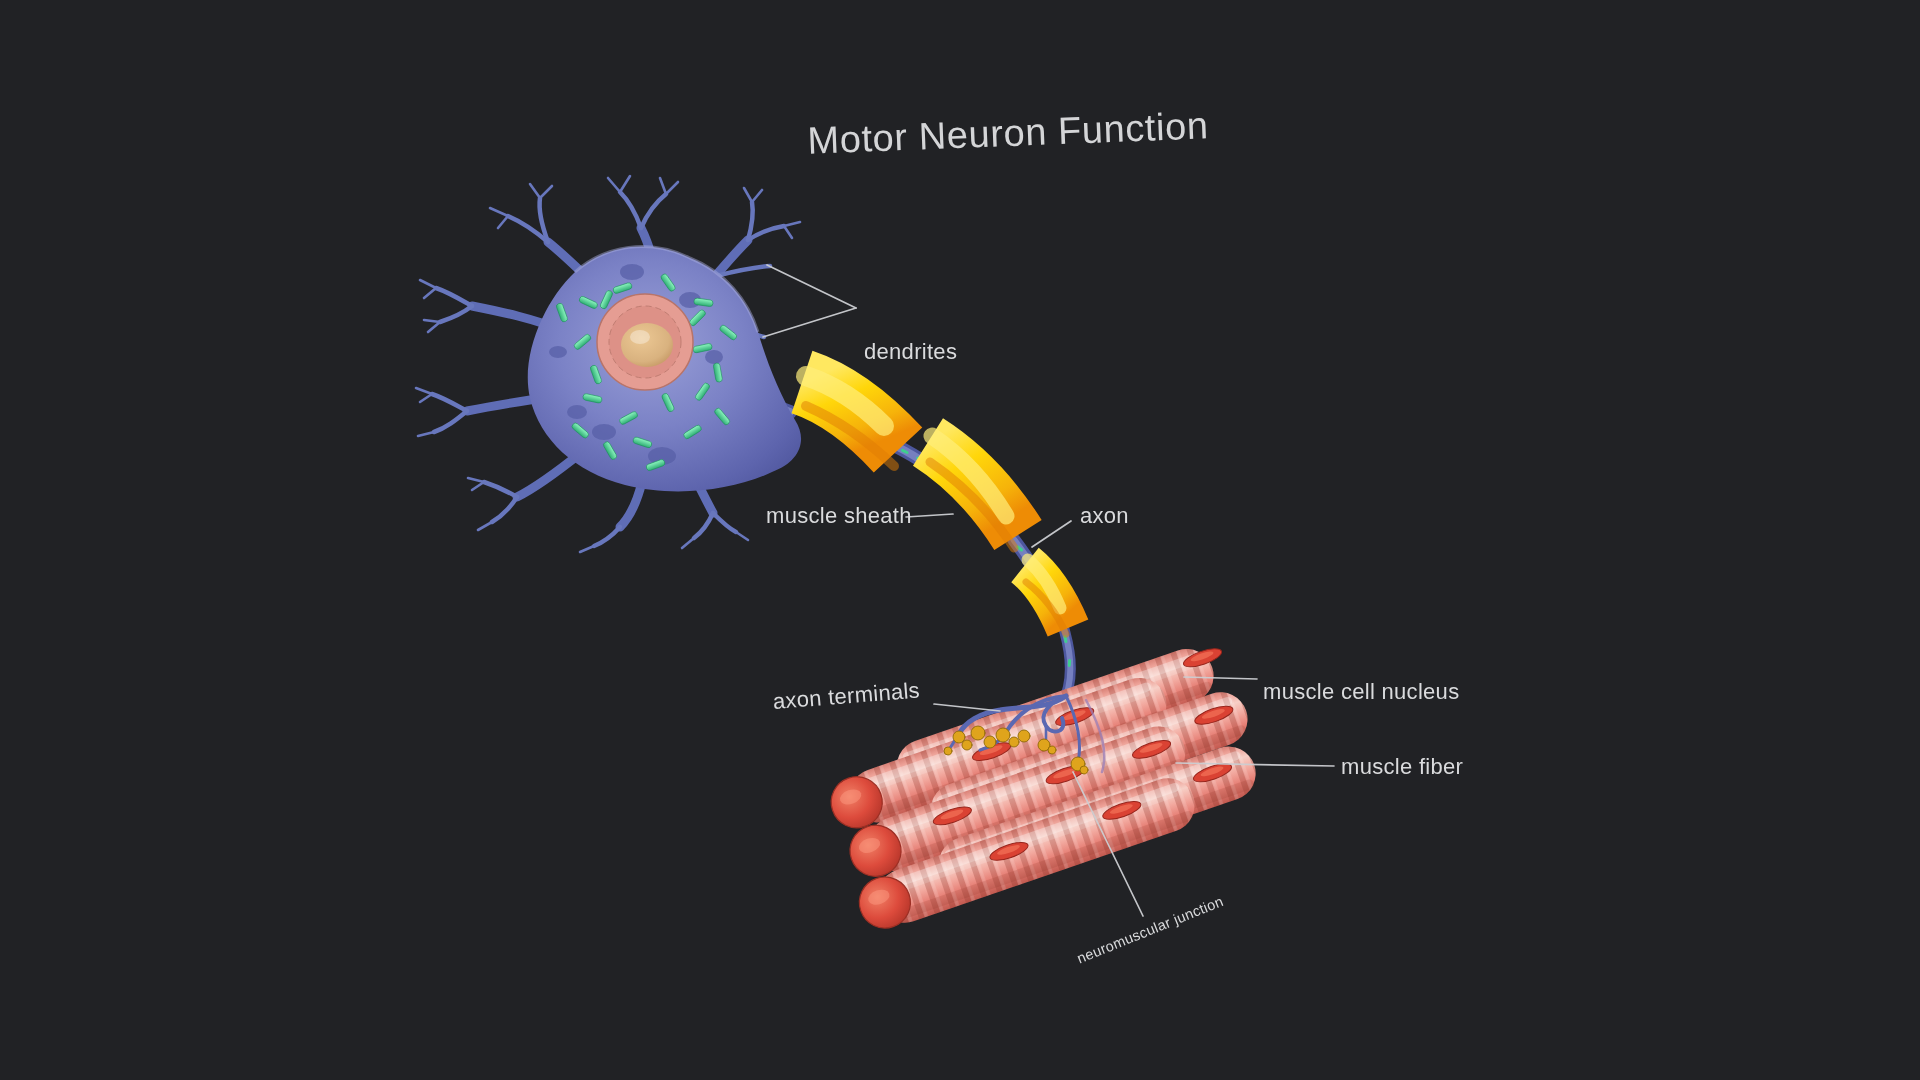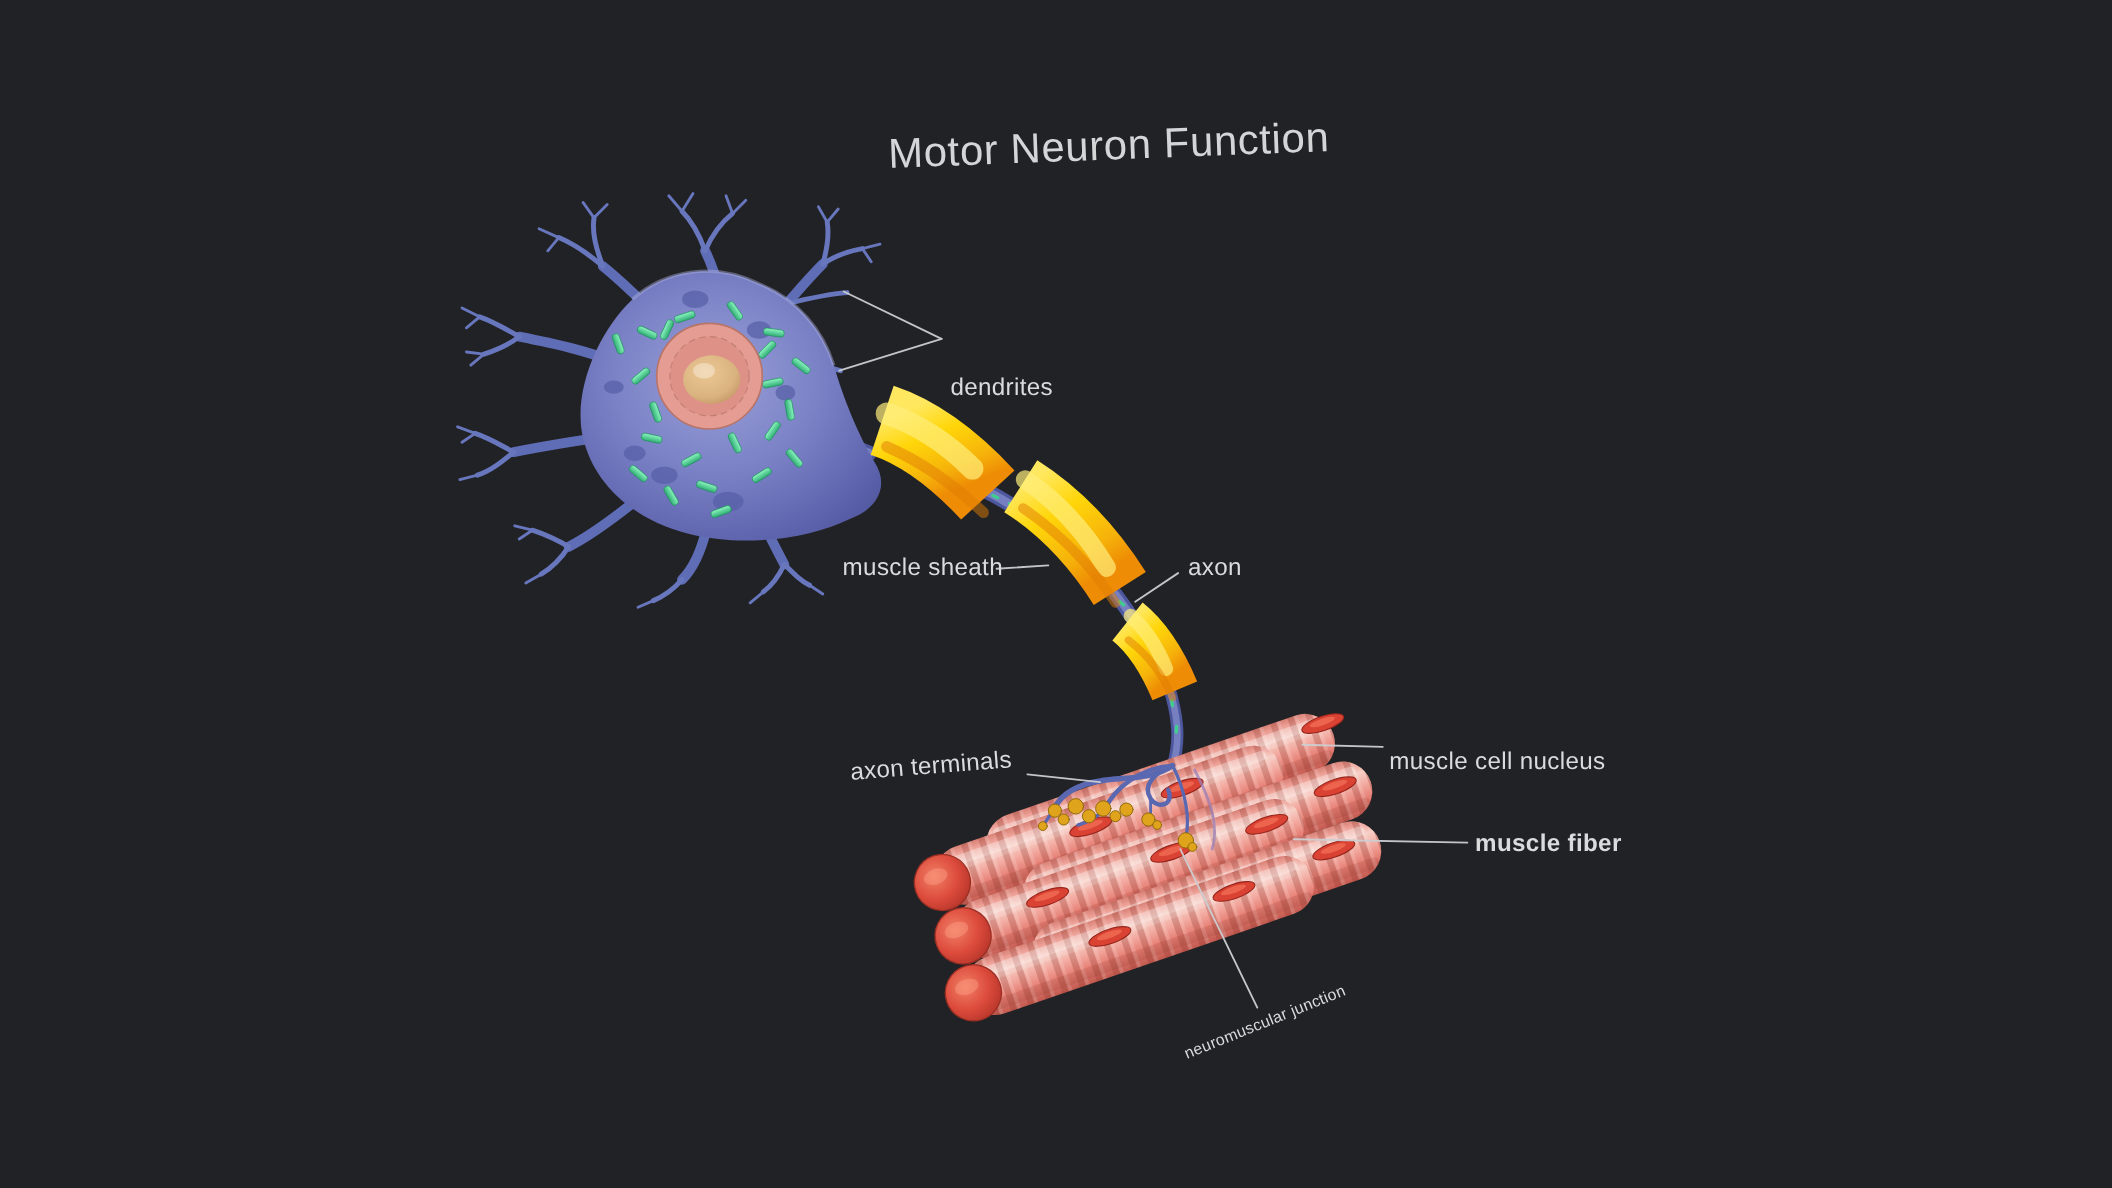--- a/index.html
+++ b/index.html
@@ -14,21 +14,21 @@
   }
   .lbl{
     position:absolute;font-size:22px;color:#dadbdd;letter-spacing:.3px;
     white-space:nowrap;line-height:1.1;
   }
   #lbl-dendrites{left:864px;top:292px;margin-top:48px;}
   #lbl-myelin{left:766px;top:504px;}
   #lbl-axon{left:1080px;top:504px;text-align:right;}
   #lbl-terminals{left:773px;top:690px;transform:rotate(-4.5deg);transform-origin:0 50%;}
   #lbl-mcn{left:1263px;top:657px;margin-top:23px;}
-  #lbl-fiber{left:1341px;top:755px;font-weight:bold;}
+  #lbl-fiber{left:1341px;top:755px;}
   #lbl-nmj{left:1078px;top:952px;font-size:14.5px;transform:rotate(-22deg);transform-origin:0 50%;}
   svg{position:absolute;left:0;top:0;}
 </style>
 </head>
 <body>
 
 <div id="stage">
 
   <svg width="1920" height="1080" viewBox="0 0 1920 1080">
     <defs>

